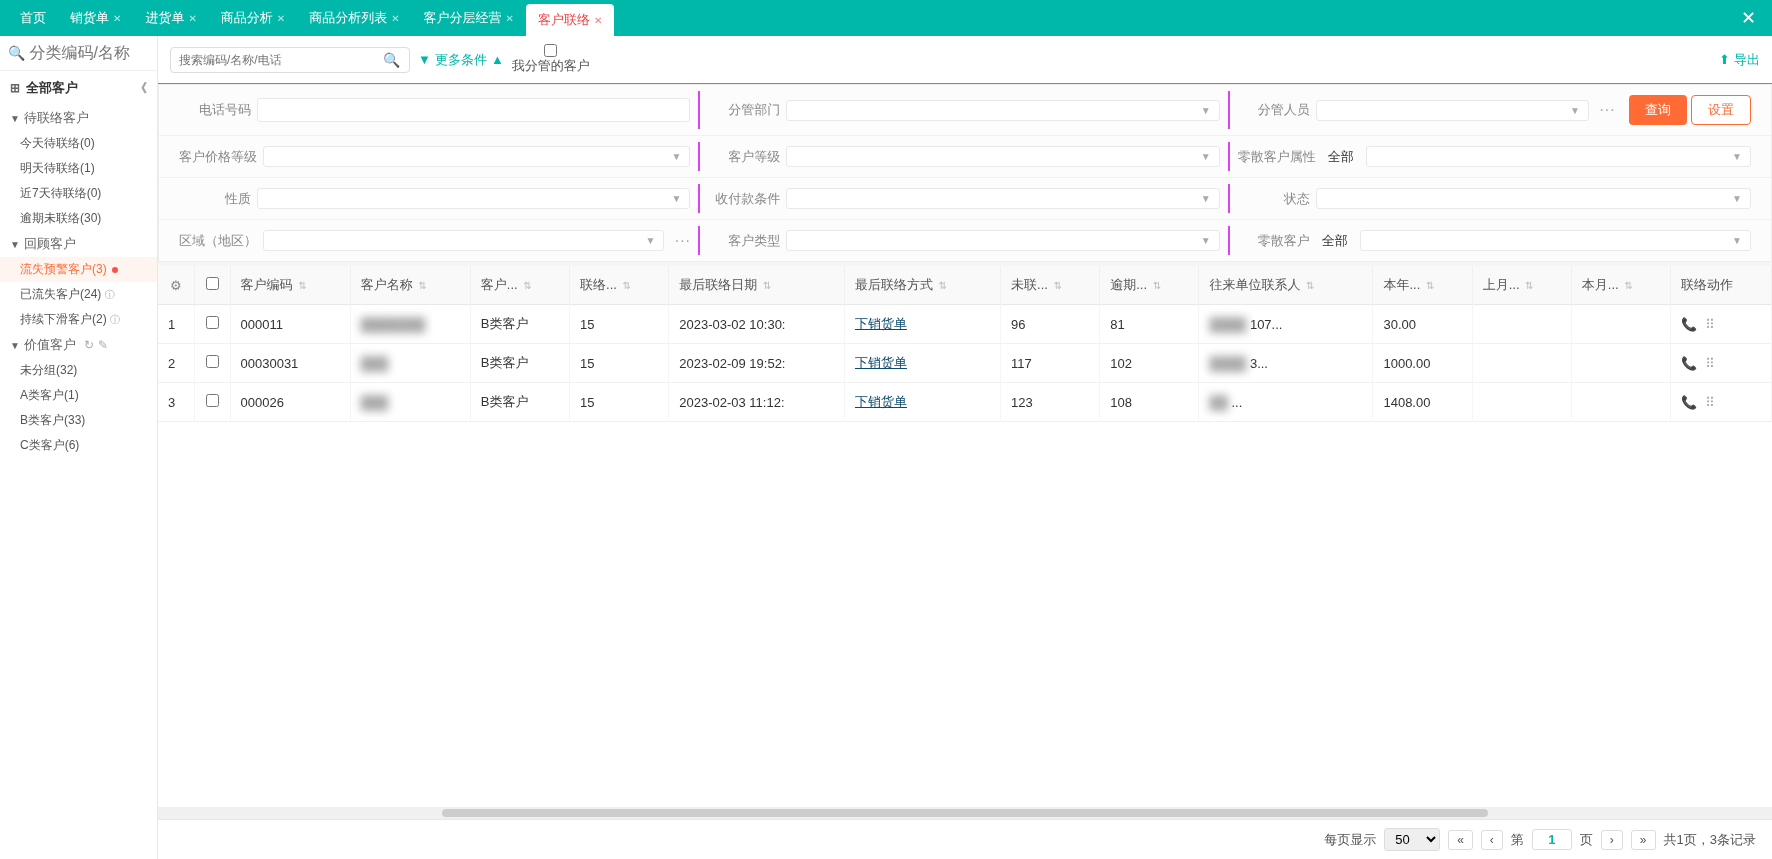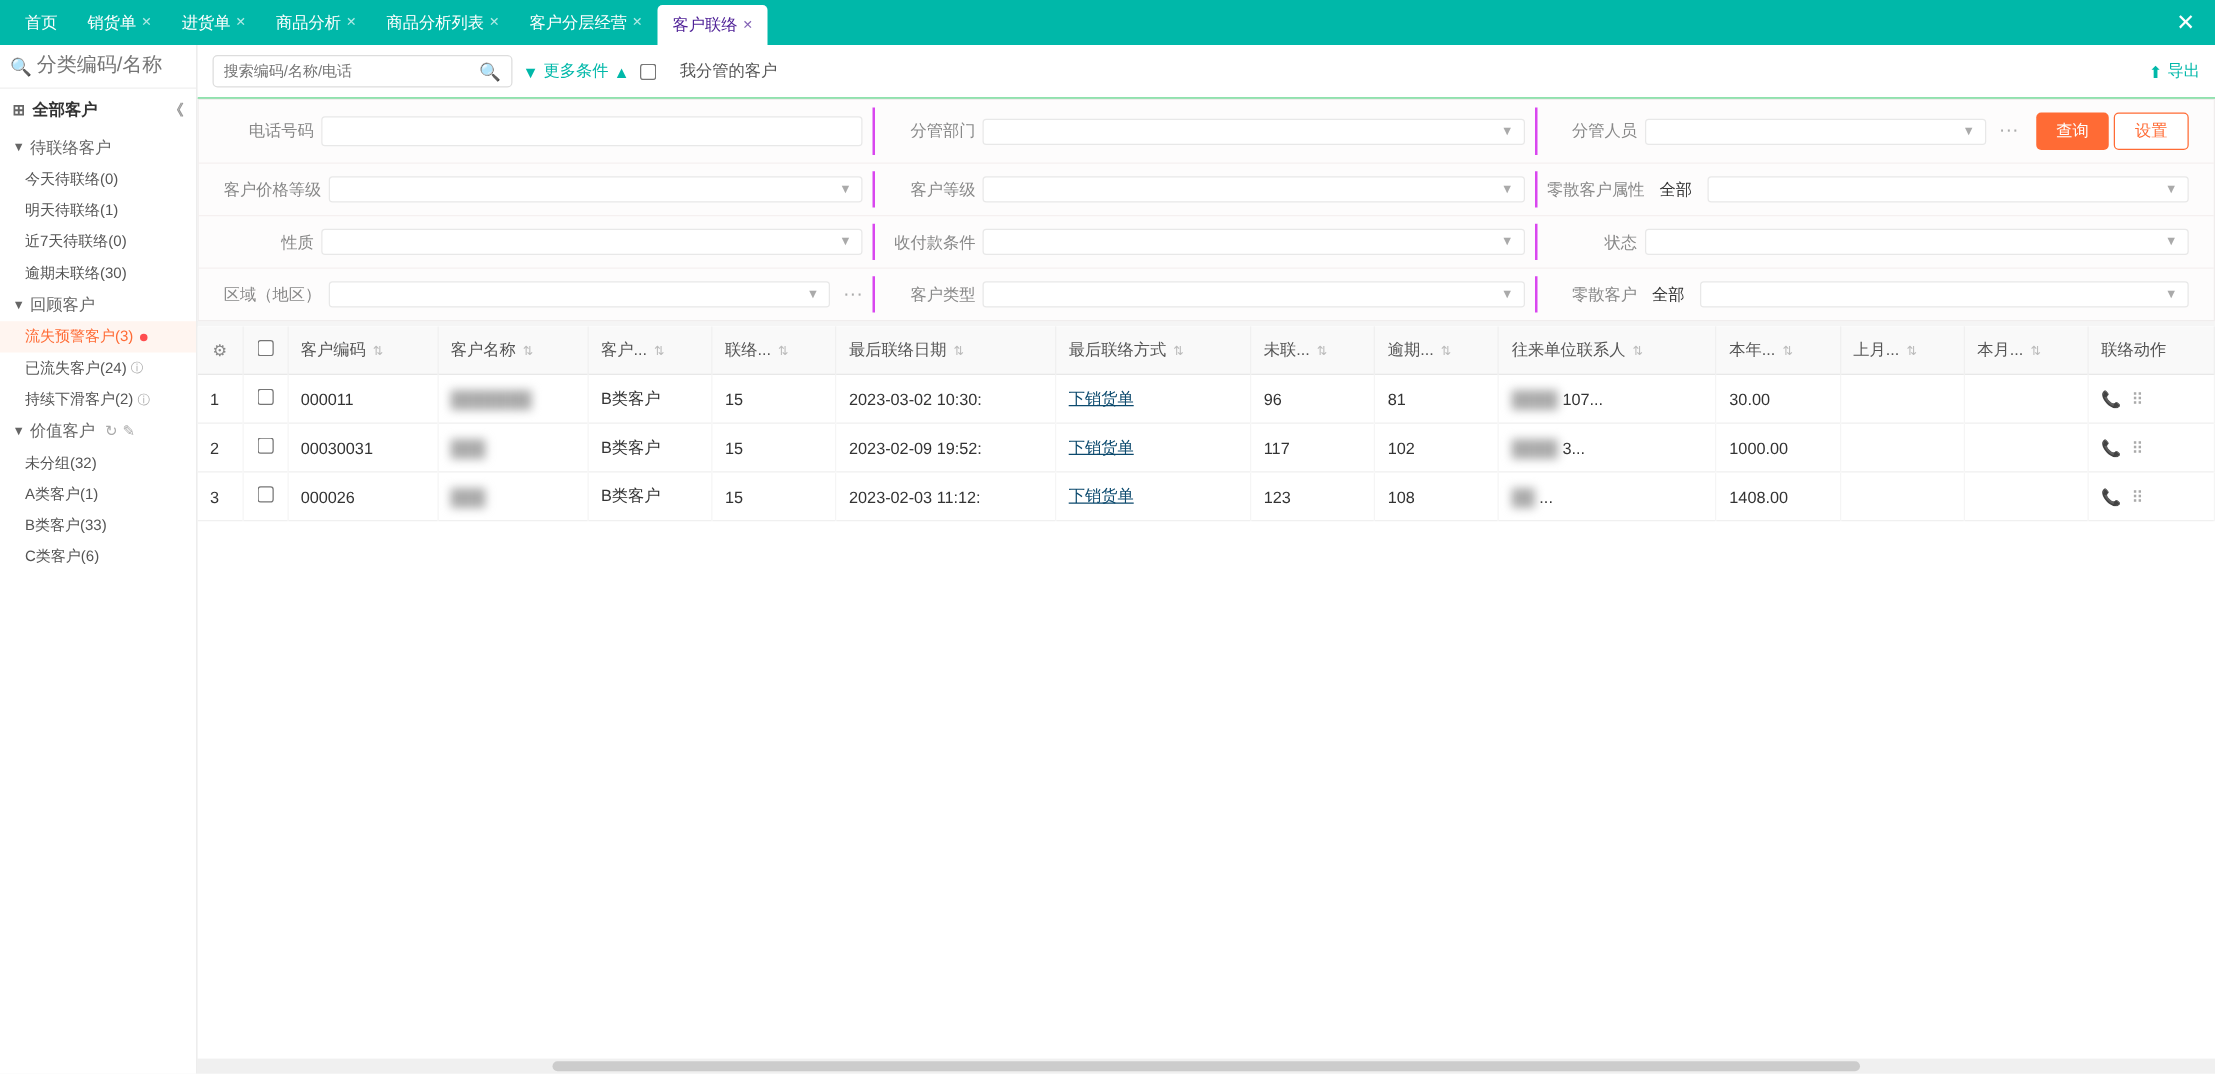--- a/index.html
+++ b/index.html
@@ -19,21 +19,21 @@
       color: white;
       cursor: pointer;
       font-size: 13px;
       display: flex;
       align-items: center;
       gap: 4px;
       white-space: nowrap;
     }
     .top-nav .tab.active {
       background: white;
-      color: #4c1d95;
+      color: #ef4444;
       border-radius: 4px 4px 0 0;
       margin-top: 4px;
       height: 32px;
     }
     .top-nav .tab .close-x {
       font-size: 10px;
       opacity: 0.7;
     }
     .top-nav .home-tab {
       padding: 6px 12px;
@@ -188,24 +188,25 @@
       display: flex;
       align-items: center;
       gap: 4px;
       color: #00b8a9;
       cursor: pointer;
       font-size: 13px;
     }
     .my-customer-check {
       display: flex;
       align-items: center;
-      gap: 19px;
+      gap: 0;
       font-size: 13px;
       color: #555;
       cursor: pointer;
+      flex-direction: column;
     }
     .export-btn {
       margin-left: auto;
       display: flex;
       align-items: center;
       gap: 4px;
       color: #00b8a9;
       cursor: pointer;
       font-size: 13px;
     }
@@ -697,15 +698,31 @@
             </td>
           </tr>
         </tbody>
       </table>
     </div>
 
     <div class="scrollbar-wrap">
       <div class="scrollbar-thumb"></div>
     </div>
 
+    <div class="pagination-bar">
+      <span>每页显示</span>
+      <select class="page-select">
+        <option>50</option>
+        <option>100</option>
+        <option>200</option>
+      </select>
+      <button class="page-nav-btn">«</button>
+      <button class="page-nav-btn">‹</button>
+      <span>第</span>
+      <input class="page-num-input" type="text" value="1" style="">
+      <span>页</span>
+      <button class="page-nav-btn">›</button>
+      <button class="page-nav-btn">»</button>
+      <span>共1页，3条记录</span>
+    </div>
 
   </div>
 </div>
 
 </body></html>

